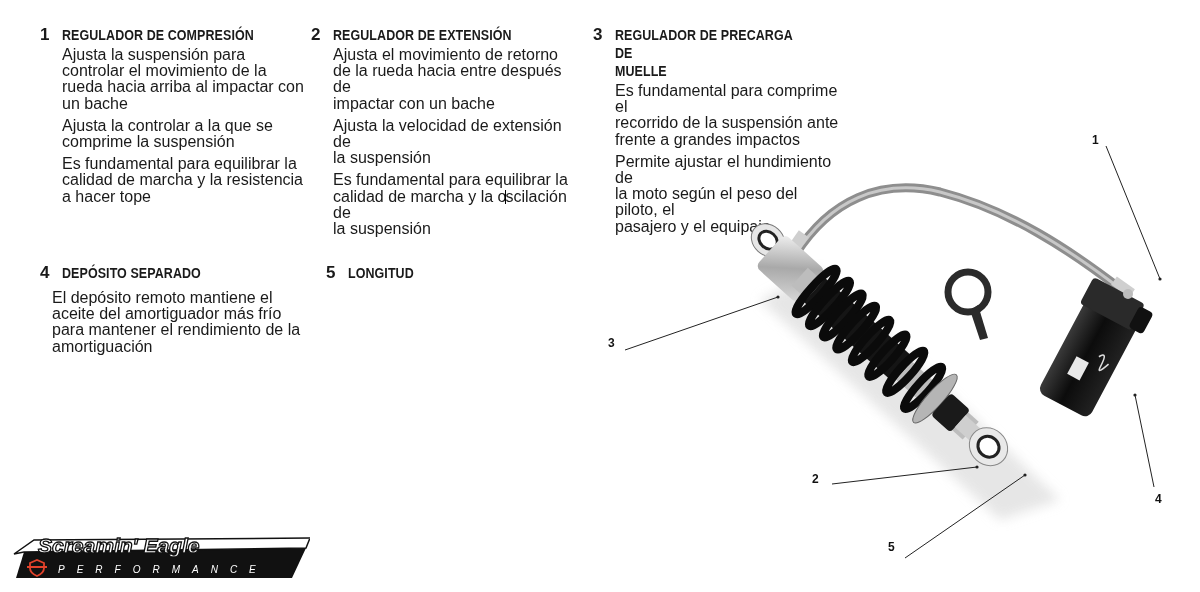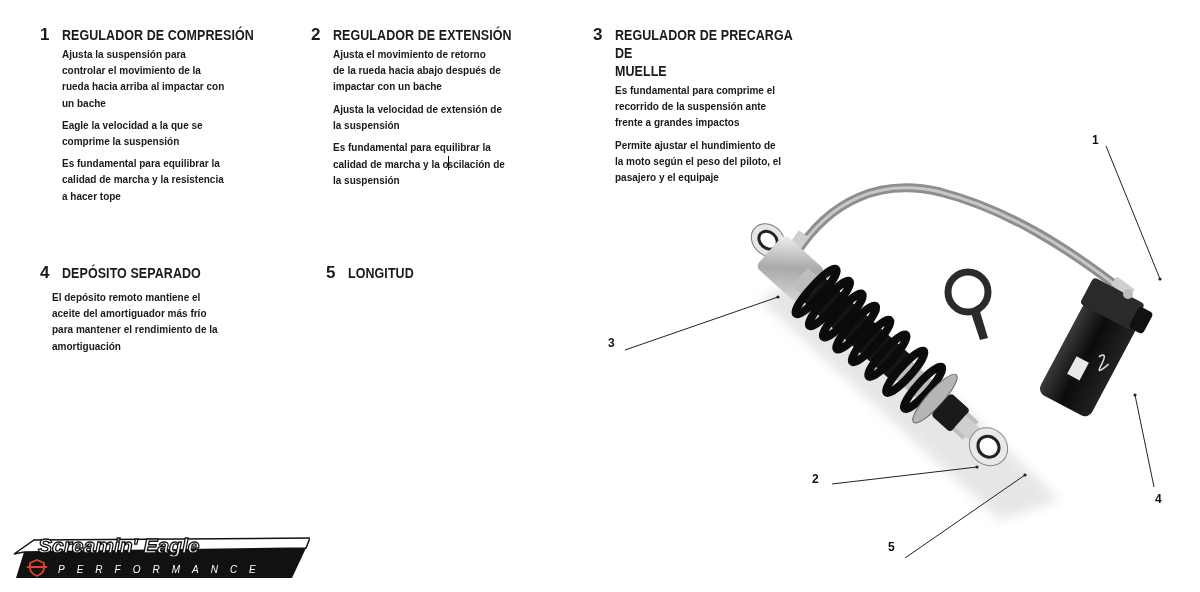--- a/index.html
+++ b/index.html
@@ -2,21 +2,21 @@
 <html><head>
 <meta charset="utf-8">
 <style>
   html,body{margin:0;padding:0;background:#ffffff;}
   body{width:1200px;height:592px;position:relative;overflow:hidden;font-family:"Liberation Sans",sans-serif;color:#1a1a1a;}
   .section{position:absolute;}
   .sec-head{display:flex;align-items:flex-start;}
   .sec-num{font-weight:bold;font-size:17px;width:22px;line-height:18px;}
   .sec-title{font-family:"Liberation Sans",sans-serif;font-size:14.5px;font-weight:bold;transform:scaleX(0.86);transform-origin:left top;line-height:18px;letter-spacing:0.1px;white-space:pre-line;}
   .sec-body{margin-left:22px;margin-top:3px;}
-  .para{font-size:10px;line-height:16.2px;margin:0 0 6px 0;white-space:pre-line;font-weight:bold;}
+  .para{font-size:16px;line-height:16.2px;margin:0 0 6px 0;white-space:pre-line;}
   .cursor-mark{display:inline-block;width:1px;height:14px;background:#000;vertical-align:-2px;margin:0 -1px;}
 
   #s1{left:40px;top:26px;width:270px;}
   #s2{left:311px;top:26px;width:260px;}
   #s3{left:593px;top:26px;width:250px;}
   #s4{left:40px;top:264px;width:280px;}
   #s5{left:326px;top:264px;width:240px;}
 
   .callout-label{position:absolute;font-weight:bold;font-size:12px;color:#111;}
   svg.figure{position:absolute;left:0;top:0;}
@@ -28,36 +28,36 @@
 <div class="section" id="s1">
   <div class="sec-head">
     <span class="sec-num">1</span>
     <span class="sec-title">REGULADOR DE COMPRESIÓN</span>
   </div>
   <div class="sec-body">
     <p class="para">Ajusta la suspensión para
 controlar el movimiento de la
 rueda hacia arriba al impactar con
 un bache</p>
-    <p class="para">Eagle la velocidad a la que se
+    <p class="para">Ajusta la controlar a la que se
 comprime la suspensión</p>
     <p class="para">Es fundamental para equilibrar la
 calidad de marcha y la resistencia
 a hacer tope</p>
   </div>
 </div>
 
 <div class="section" id="s2">
   <div class="sec-head">
     <span class="sec-num">2</span>
     <span class="sec-title">REGULADOR DE EXTENSIÓN</span>
   </div>
   <div class="sec-body">
     <p class="para">Ajusta el movimiento de retorno
-de la rueda hacia abajo después de
+de la rueda hacia entre después de
 impactar con un bache</p>
     <p class="para">Ajusta la velocidad de extensión de
 la suspensión</p>
     <p class="para"><span>Es fundamental para equilibrar la
 calidad de marcha y la o</span><span class="cursor-mark"></span><span>scilación de
 la suspensión</span></p>
   </div>
 </div>
 
 <div class="section" id="s3">

